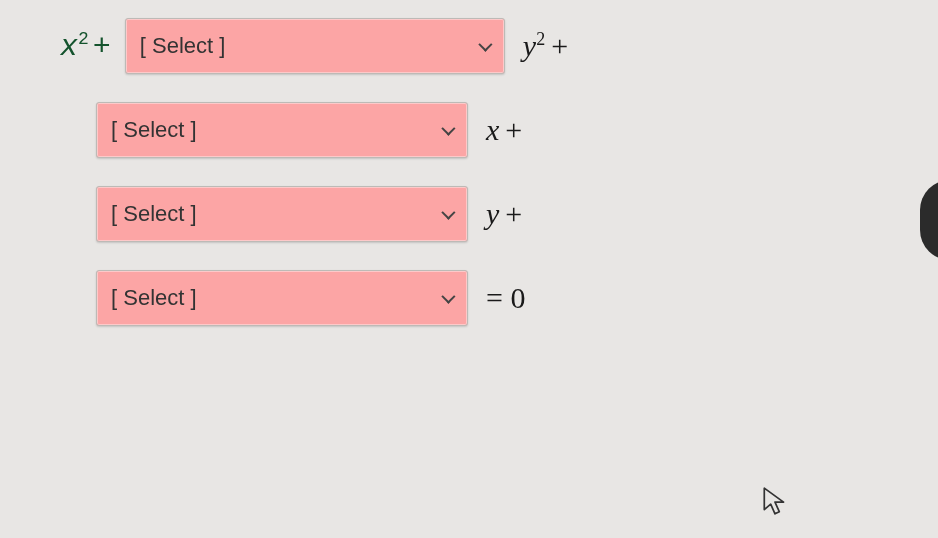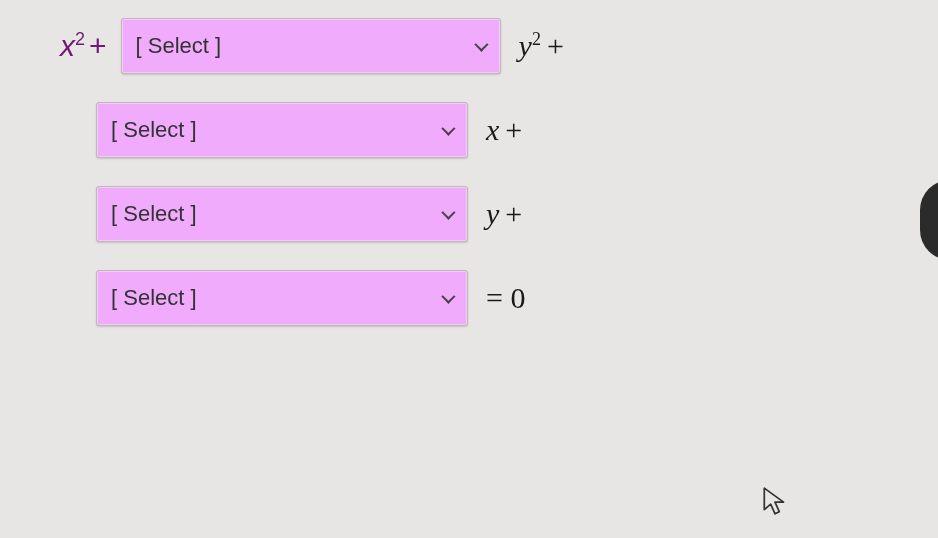--- a/index.html
+++ b/index.html
@@ -20,34 +20,34 @@
     margin-bottom: 28px;
     letter-spacing: 0.2px;
   }
   .eqrow {
     display: flex;
     align-items: center;
     margin-bottom: 28px;
   }
   .eqrow.first { margin-left: 0; }
   .lead {
-    font-family: Liberation Sans, sans-serif;
+    font-family: Liberation Mono, monospace;
     font-style: italic;
     font-size: 30px;
-    color: #701a75;
+    color: #14532d;
     margin-right: 10px;
     white-space: nowrap;
   }
   .lead .sup { font-size: 18px; vertical-align: super; font-style: normal; }
   .lead .op { font-style: normal; margin: 0 4px; }
   .selectwrap {
     position: relative;
     width: 380px;
     height: 56px;
-    background: #f0abfc;
+    background: #fca5a5;
     border: 1px solid #bdbab6;
     border-radius: 3px;
     box-shadow: inset 0 0 0 1px rgba(255,255,255,0.4), 0 1px 2px rgba(0,0,0,0.15);
     display: flex;
     align-items: center;
     padding: 0 36px 0 14px;
   }
   .selectwrap.narrow { width: 372px; margin-left: 36px; }
   .select-placeholder {
     font-size: 22px;

